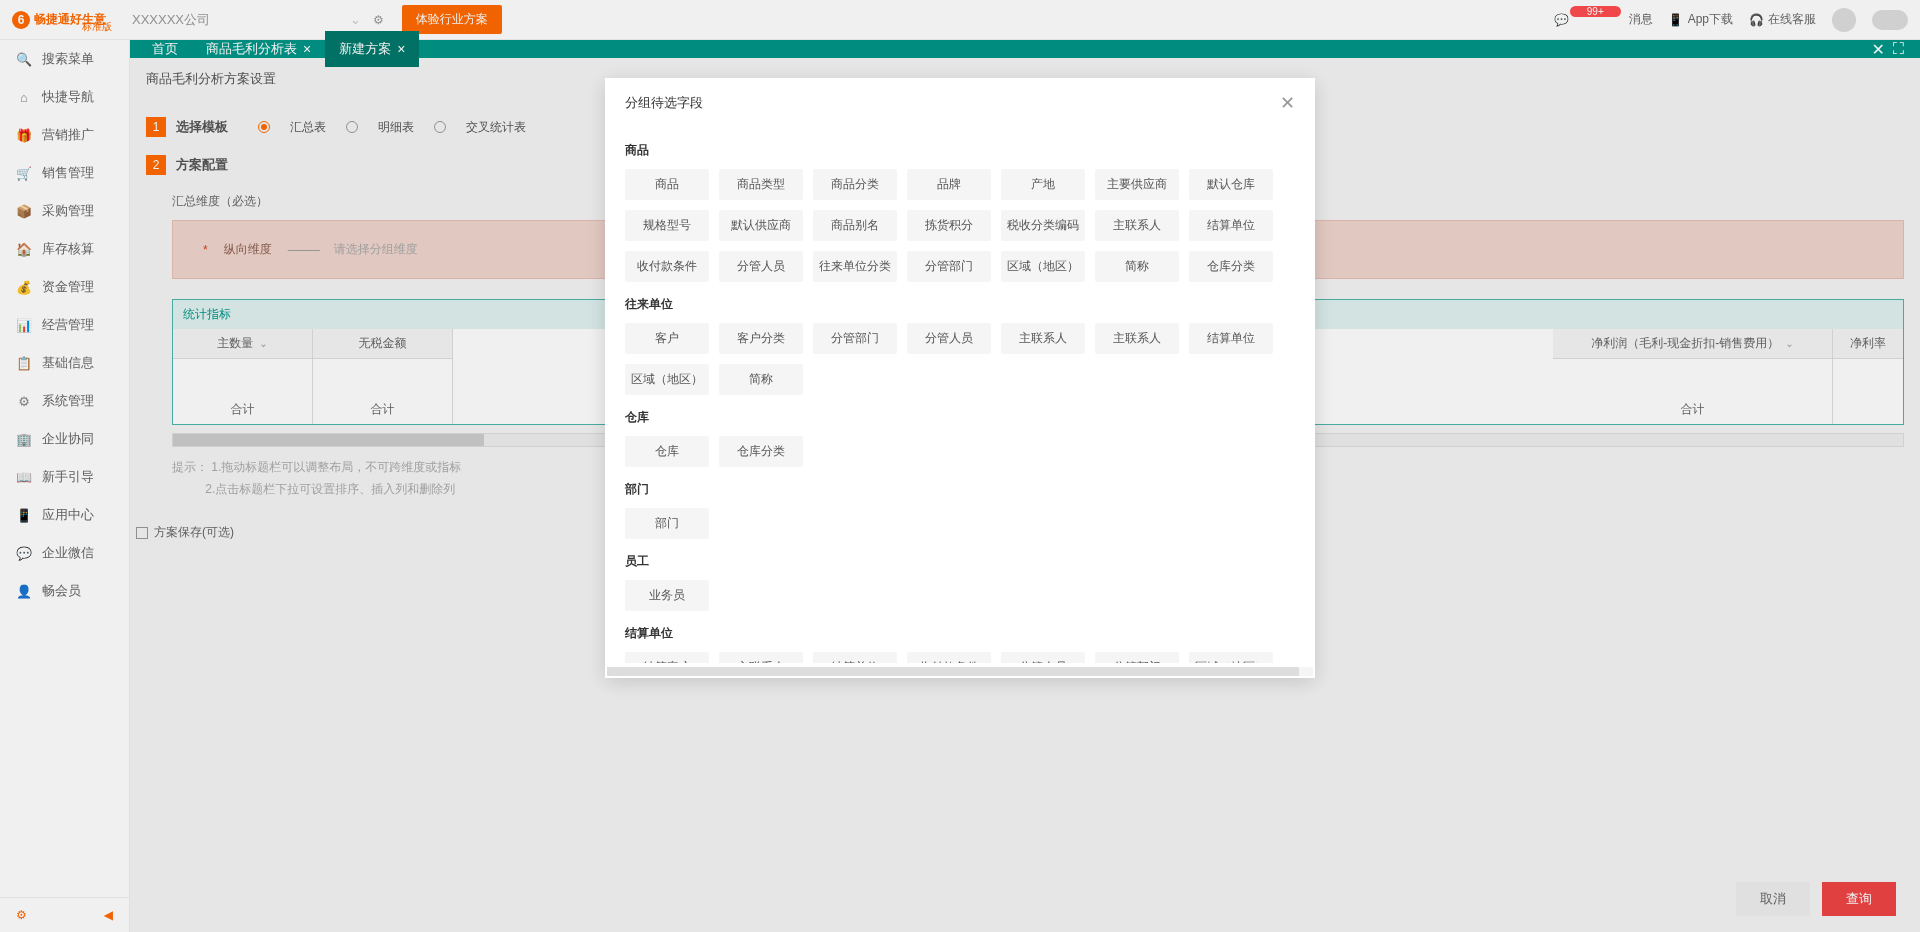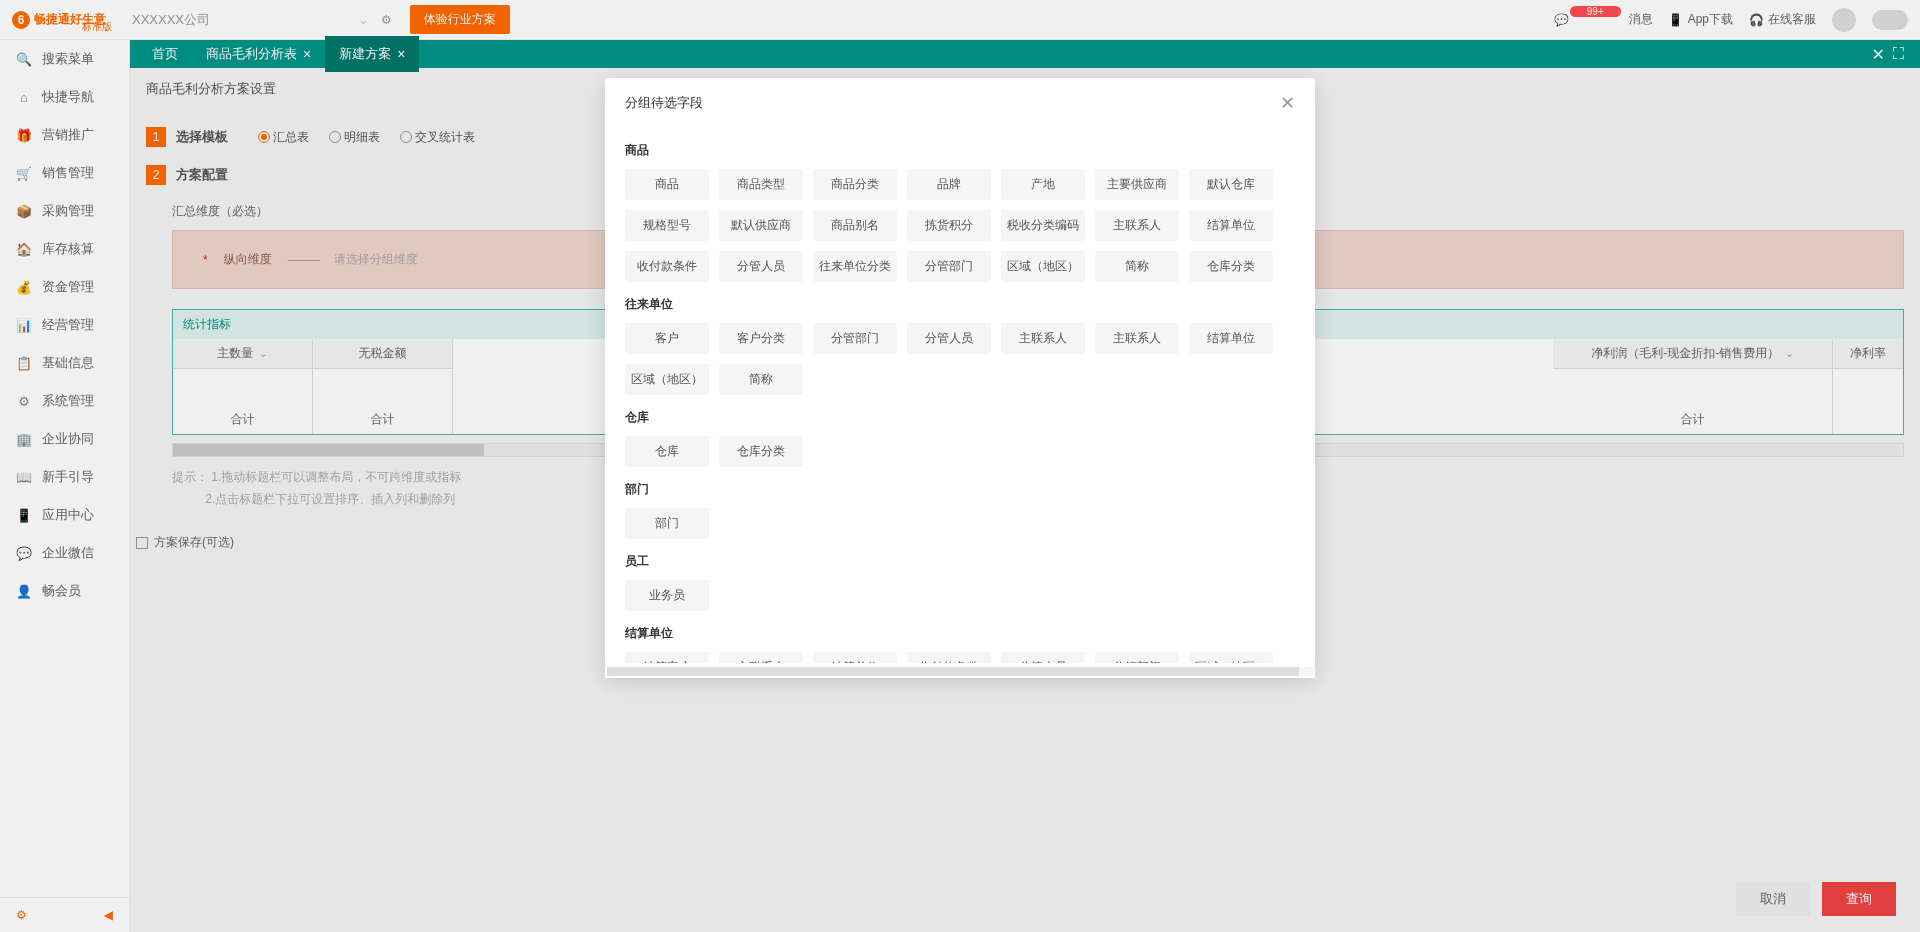--- a/index.html
+++ b/index.html
@@ -4,55 +4,55 @@
   <style>
     * { margin: 0; padding: 0; box-sizing: border-box; }
     body { font-family: "Microsoft YaHei", Arial, sans-serif; font-size: 12px; color: #333; background: #fff; overflow: hidden; }
     
     
     .top-header { height: 40px; background: #fff; border-bottom: 1px solid #eee; display: flex; align-items: center; padding: 0 12px; }
     .logo-area { display: flex; align-items: center; gap: 4px; width: 118px; }
     .logo-icon { width: 18px; height: 18px; background: #ff6a00; border-radius: 50%; display: flex; align-items: center; justify-content: center; color: #fff; font-weight: bold; font-size: 12px; }
     .logo-text { color: #ff6a00; font-size: 12px; font-weight: bold; }
     .logo-sub { color: #ff6a00; font-size: 10px; margin-top: 14px; margin-left: -48px; }
-    .company-select { color: #999; font-size: 13px; margin-left: 20px; display: flex; align-items: center; gap: 8px; cursor: pointer; }
+    .company-select { color: #999; font-size: 13px; margin-left: 20px; display: flex; align-items: center; gap: 0; cursor: pointer; }
     .company-select .chevron { color: #ccc; margin-left: 140px; }
     .gear-icon { color: #999; margin-left: 12px; cursor: pointer; }
     .trial-btn { background: #ff6a00; color: #fff; border: none; padding: 6px 14px; margin-left: 18px; cursor: pointer; font-size: 12px; border-radius: 2px; }
     .top-right { margin-left: auto; display: flex; align-items: center; gap: 16px; color: #666; }
     .top-right-item { display: flex; align-items: center; gap: 4px; cursor: pointer; font-size: 12px; }
     .badge-99 { background: #ff4d4f; color: #fff; font-size: 10px; padding: 0 17px; border-radius: 8px; position: relative; top: -8px; left: -4px; }
     .avatar { width: 24px; height: 24px; background: #ddd; border-radius: 50%; }
     .avatar-pill { width: 36px; height: 20px; background: #ddd; border-radius: 10px; }
     
     
     .layout { display: flex; height: calc(100vh - 40px); }
     .sidebar { width: 130px; background: #fff; border-right: 1px solid #eee; display: flex; flex-direction: column; }
     .sidebar-item { display: flex; align-items: center; gap: 10px; padding: 10px 16px; color: #666; cursor: pointer; font-size: 13px; }
     .sidebar-icon { width: 16px; height: 16px; display: flex; align-items: center; justify-content: center; color: #888; }
     .sidebar-footer { margin-top: auto; display: flex; justify-content: space-between; padding: 10px 16px; border-top: 1px solid #eee; }
     .sidebar-footer span { color: #ff6a00; cursor: pointer; }
     
     
     .main { flex: 1; display: flex; flex-direction: column; background: #f5f5f5; position: relative; }
-    .tabs-bar { height: 28px; background: #009688; display: flex; align-items: center; padding: 0 8px; }
+    .tabs-bar { height: 18px; background: #009688; display: flex; align-items: center; padding: 0 8px; }
     .tab { padding: 0 14px; height: 36px; display: flex; align-items: center; color: #fff; font-size: 13px; cursor: pointer; gap: 6px; }
     .tab.active { background: #00796b; }
     .tab-close { font-size: 14px; cursor: pointer; }
     .tabs-right { margin-left: auto; display: flex; gap: 8px; color: #fff; padding-right: 8px; }
     .tabs-right span { cursor: pointer; font-size: 16px; }
     
     .content { flex: 1; padding: 12px 16px; overflow: auto; position: relative; }
     .breadcrumb-title { font-size: 13px; color: #555; margin-bottom: 29px; }
     
     .step-row { display: flex; align-items: center; gap: 10px; margin-bottom: 18px; }
     .step-num { width: 20px; height: 20px; background: #ff6a00; color: #fff; display: flex; align-items: center; justify-content: center; font-size: 12px; }
     .step-label { color: #555; font-size: 13px; font-weight: bold; }
     .radio-group { display: flex; gap: 20px; margin-left: 20px; }
-    .radio-item { display: flex; align-items: center; gap: 3px; color: #555; cursor: pointer; }
+    .radio-item { display: flex; align-items: center; gap: 20px; color: #555; cursor: pointer; }
     .radio-circle { width: 12px; height: 12px; border: 1px solid #ff6a00; border-radius: 50%; display: flex; align-items: center; justify-content: center; }
     .radio-circle.checked::after { content: ''; width: 6px; height: 6px; background: #ff6a00; border-radius: 50%; }
     .radio-circle.unchecked { border-color: #999; }
     
     .config-section { margin-left: 26px; }
     .config-label { color: #666; font-size: 12px; margin-bottom: 10px; }
     .dimension-box { background: #f0d5cd; border: 1px solid #e8c0b4; padding: 20px 30px; display: flex; align-items: center; gap: 16px; margin-bottom: 20px; }
     .dimension-box .req { color: #d84315; }
     .dimension-box .dim-label { color: #8b5e52; }
     .dimension-box .dash { color: #999; letter-spacing: -2px; }

